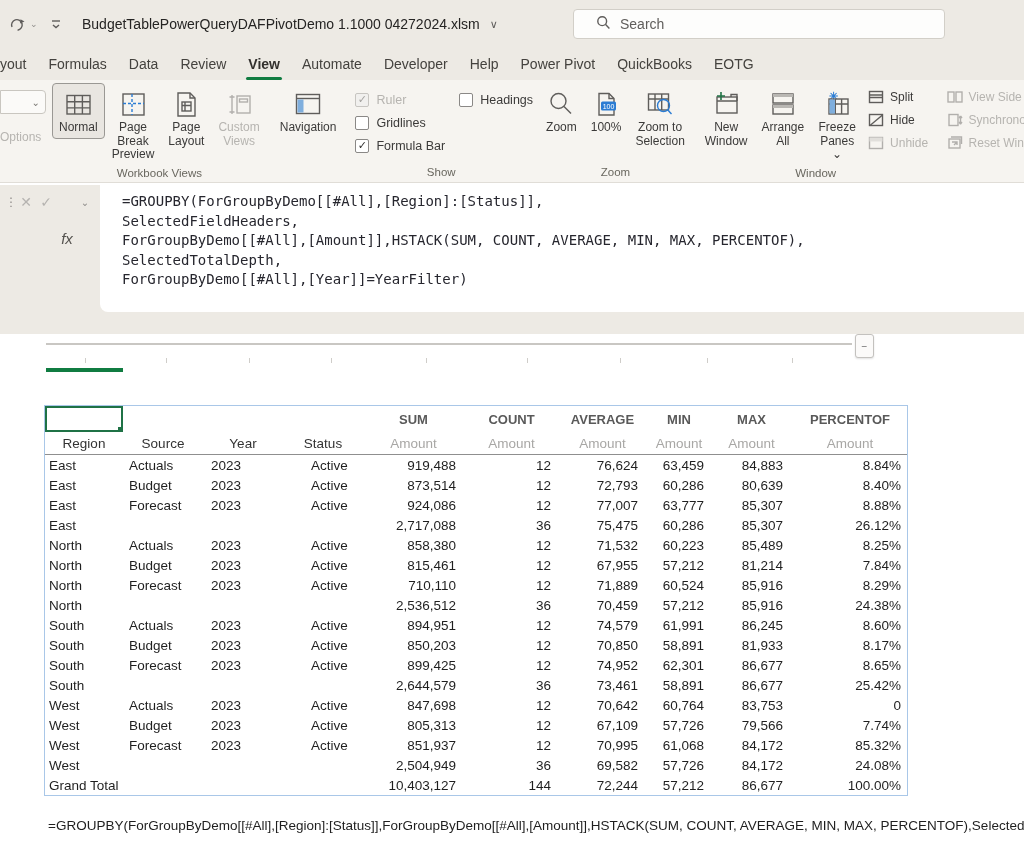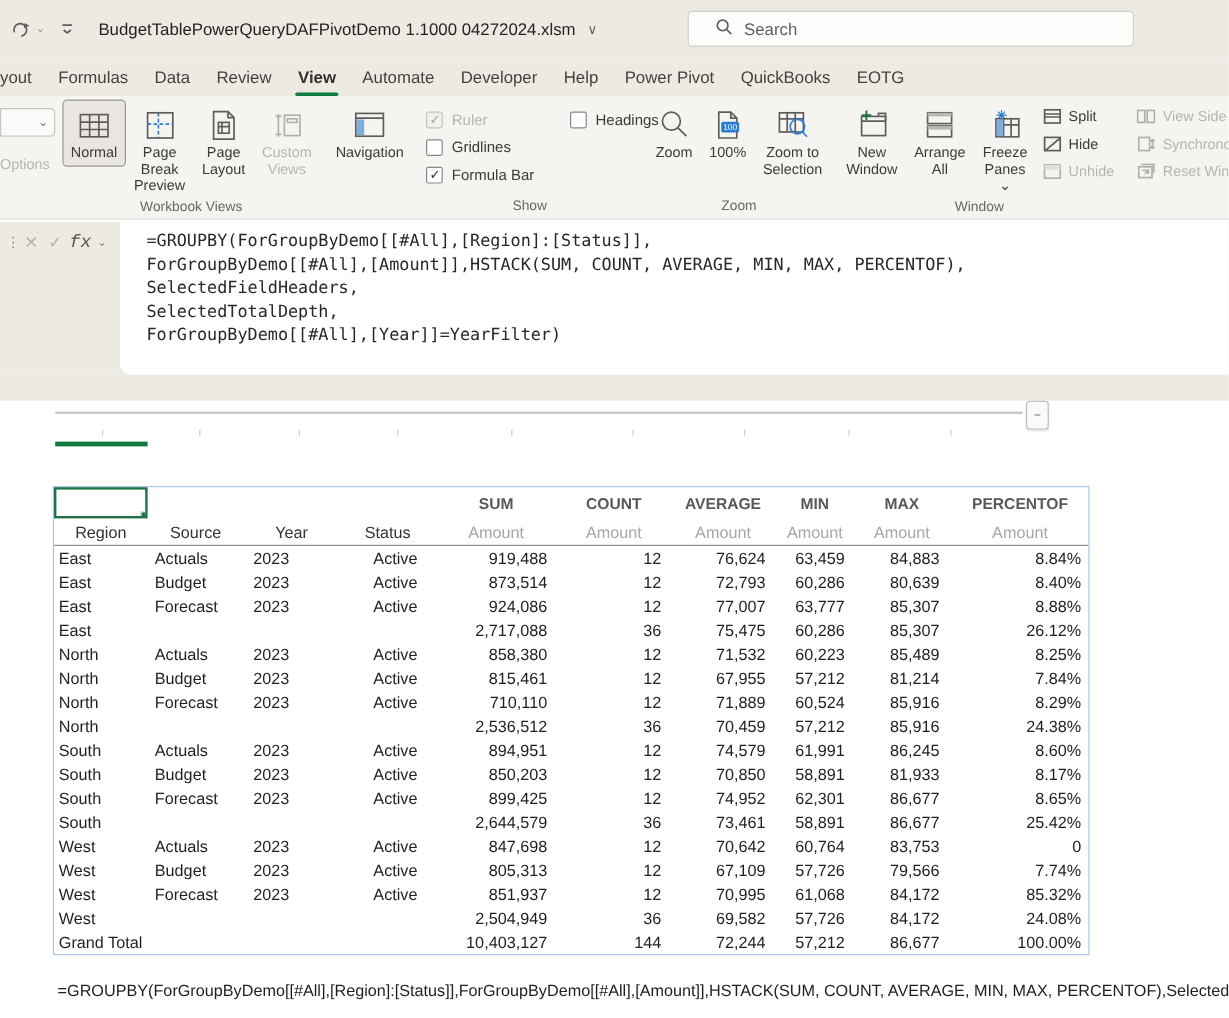--- a/index.html
+++ b/index.html
@@ -49,21 +49,21 @@
     background:#fbfaf8; display:flex; align-items:center; justify-content:flex-end; padding-right:5px; color:#7a7874; font-size:10px; }
   .stub-opt { font-size:12px; color:#b6b4b0; margin-top:16px; }
 
   
   .fbar-wrap { background:#edeae4; }
   .fbar { display:flex; background:#edeae4; margin-top:2px; }
   .fbar-left { width:100px; display:flex; align-items:flex-start; gap:0; padding:6px 0 0 6px; }
   .fbtn { width:20px; height:22px; display:flex; align-items:center; justify-content:center; font-size:14px; }
   .fb-dots { color:#8f8d8a; font-size:12px; width:10px; }
   .fb-x, .fb-check { color:#b5b3b0; }
-  .fb-fx { font-family:Liberation Mono, monospace; font-style:italic; font-size:15px; color:#55534f; width:22px; }
+  .fb-fx { font-family:Liberation Sans, sans-serif; font-style:italic; font-size:15px; color:#55534f; width:22px;margin-top:36px; }
   .fb-chev { color:#8f8d8a; font-size:10px; width:14px; }
   .fbar-input { flex:1; background:#fff; border-radius:0 0 0 8px; padding:7px 0 8px 22px; min-height:127px; }
   .fline { font-family:"DejaVu Sans Mono", monospace; font-size:14px; line-height:19.5px; color:#26262e; white-space:pre; }
 
   
   .beige-gap { height:22px; background:#edeae4; }
   .slider-area { position:relative; height:71px; background:#fff; }
   .slider-line { position:absolute; left:46px; top:9px; width:806px; height:2px; background:#c9c7c3; }
   .slider-btn { position:absolute; left:855px; top:0px; width:19px; height:24px; background:#fbfaf9;
     border:1px solid #c3c1be; border-radius:3px; box-shadow:0 1px 2px rgba(0,0,0,.12);
@@ -212,21 +212,21 @@
             </svg>
         </span>
         <span>Navigation</span>
       </div>
     </div>
     <div class="rgroup-label"></div>
   </div>
   <div class="rsep"></div>
 
   <div class="rgroup" style="width:188px;">
-    <div class="rgroup-body" style="gap:30px;padding-left:8px;">
+    <div class="rgroup-body" style="gap:14px;padding-left:8px;">
       <div class="chkcol">
         <label class="chk dis">
           <span class="box checked dis"></span>
           <span>Ruler</span>
         </label>
         <label class="chk">
           <span class="box"></span>
           <span>Gridlines</span>
         </label>
         <label class="chk">
@@ -386,22 +386,22 @@
 <div class="fbar">
   <div class="fbar-left">
     <span class="fbtn fb-dots">⋮</span>
     <span class="fbtn fb-x">✕</span>
     <span class="fbtn fb-check">✓</span>
     <span class="fbtn fb-fx">fx</span>
     <span class="fbtn fb-chev">⌄</span>
   </div>
   <div class="fbar-input">
     <div class="fline">=GROUPBY(ForGroupByDemo[[#All],[Region]:[Status]],</div>
+    <div class="fline">SelectedFieldHeaders,</div>
     <div class="fline">ForGroupByDemo[[#All],[Amount]],HSTACK(SUM, COUNT, AVERAGE, MIN, MAX, PERCENTOF),</div>
-    <div class="fline">SelectedFieldHeaders,</div>
     <div class="fline">SelectedTotalDepth,</div>
     <div class="fline">ForGroupByDemo[[#All],[Year]]=YearFilter)</div>
   </div>
 </div>
 </div>
 
 <div class="beige-gap"></div>
 <div class="slider-area">
   <div class="slider-line"></div>
   <div class="slider-btn">−</div>

